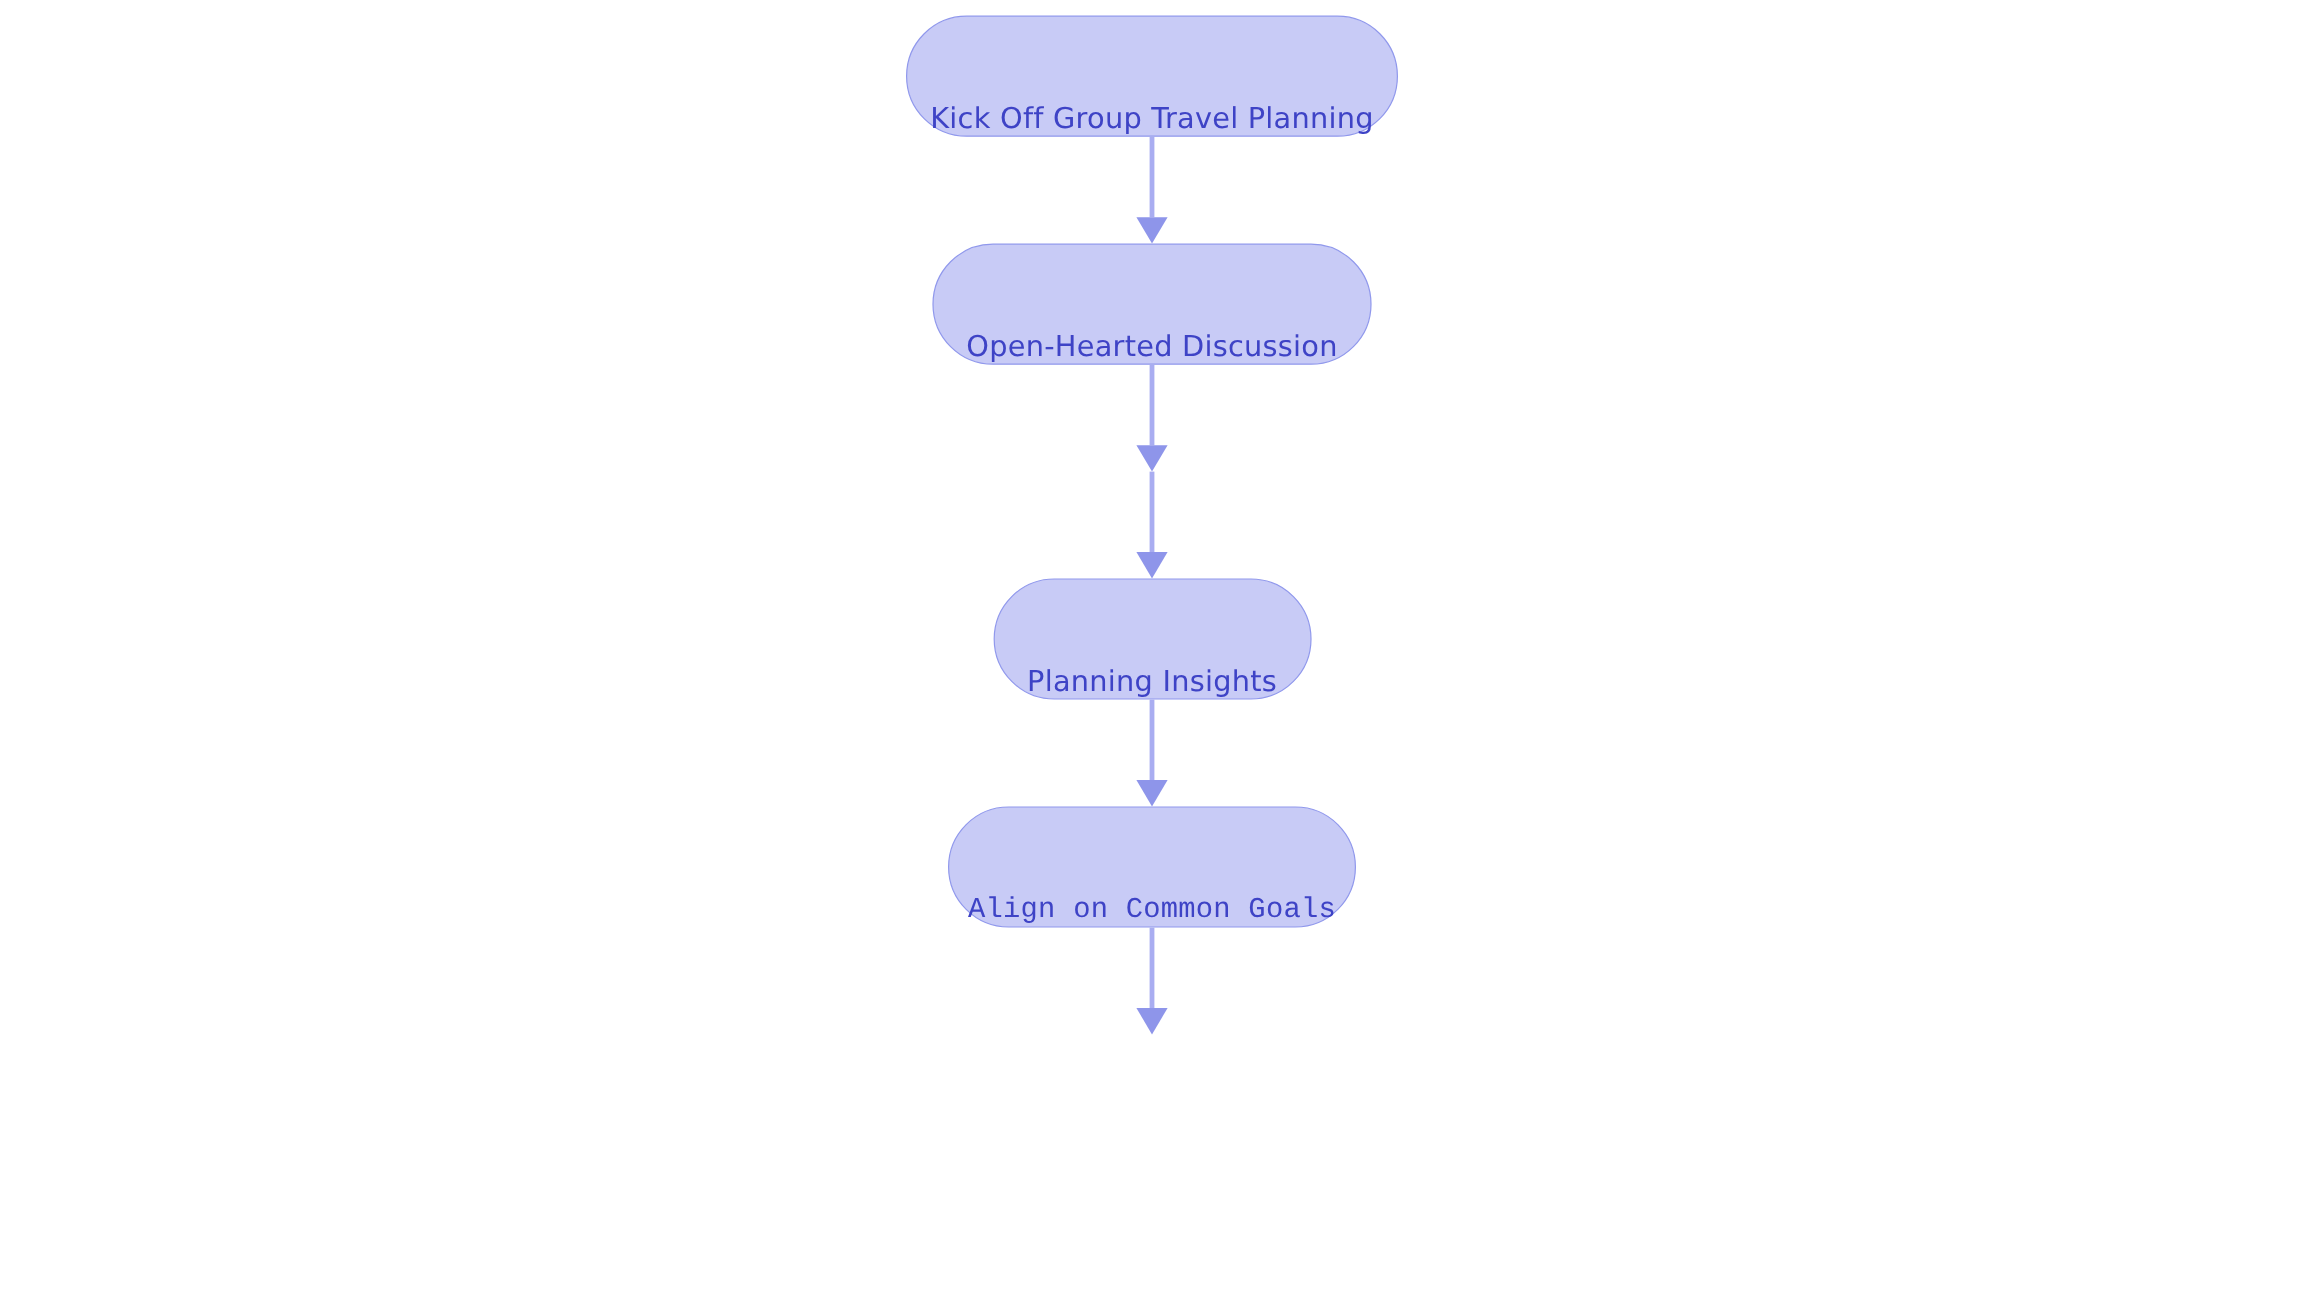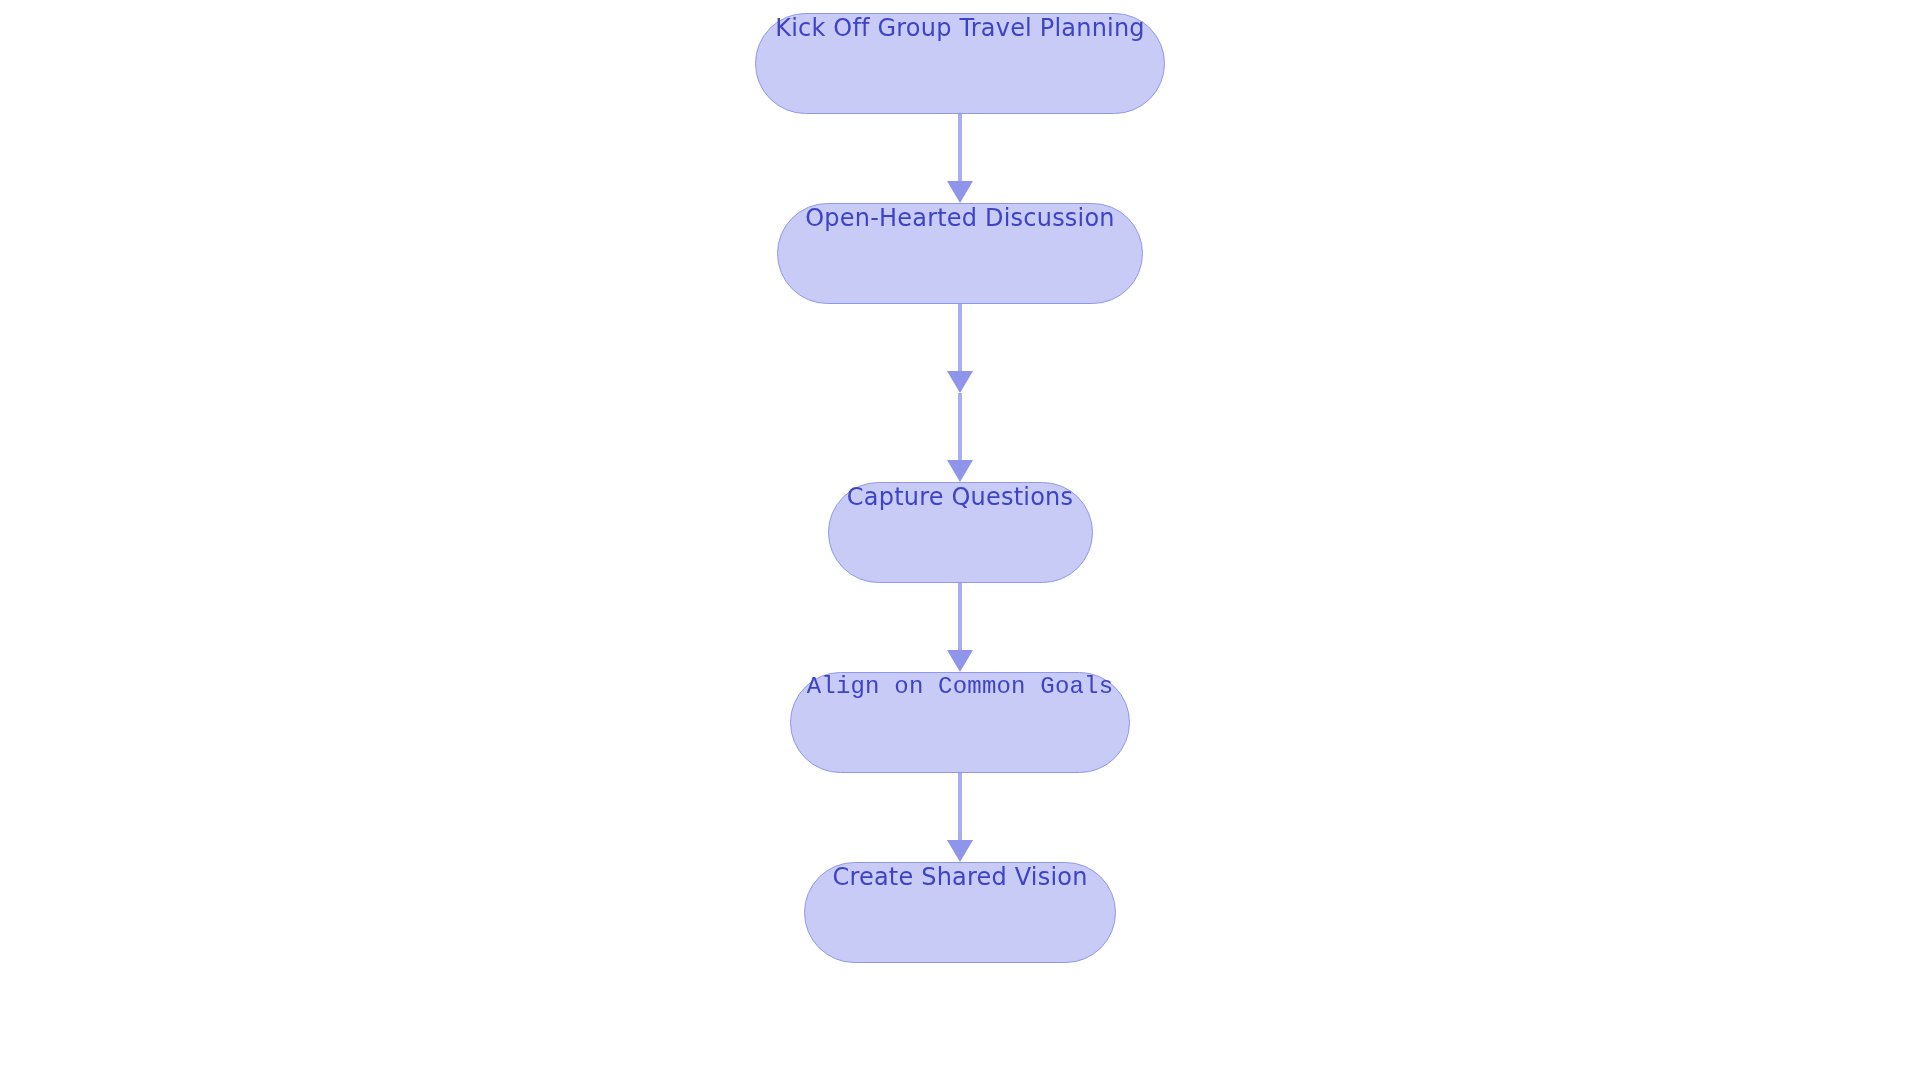--- a/index.html
+++ b/index.html
@@ -26,21 +26,21 @@
     flex-direction: column;
     align-items: center;
     padding-top: 13px;
   }
   .node {
     height: 101px;
     border-radius: 51px;
     background: var(--node-fill);
     border: 1.6px solid var(--node-border);
     display: flex;
-    align-items: flex-start;
+    align-items: flex-end;
     justify-content: center;
     color: var(--node-text);
     font-size: 24px;
     letter-spacing: 0.2px;
     white-space: nowrap;
     flex: 0 0 auto;
   }
   .node.n0 { width: 410px; }
   .node.n1 { width: 366px; }
   .node.n2 { width: 384px; }
@@ -90,34 +90,31 @@
     <div class="head"></div>
   </div>
 
 
   <div class="connector">
     <div class="line"></div>
     <div class="head"></div>
   </div>
 
   <div class="node n3">
-    <span>Capture Questions</span>
+    <span>Planning Insights</span>
   </div>
 
   <div class="connector">
     <div class="line"></div>
     <div class="head"></div>
   </div>
 
   <div class="node n4">
     <span>Align on Common Goals</span>
   </div>
 
   <div class="connector">
     <div class="line"></div>
     <div class="head"></div>
   </div>
 
-  <div class="node n5">
-    <span>Create Shared Vision</span>
-  </div>
 
 </div>
 
 </body></html>

